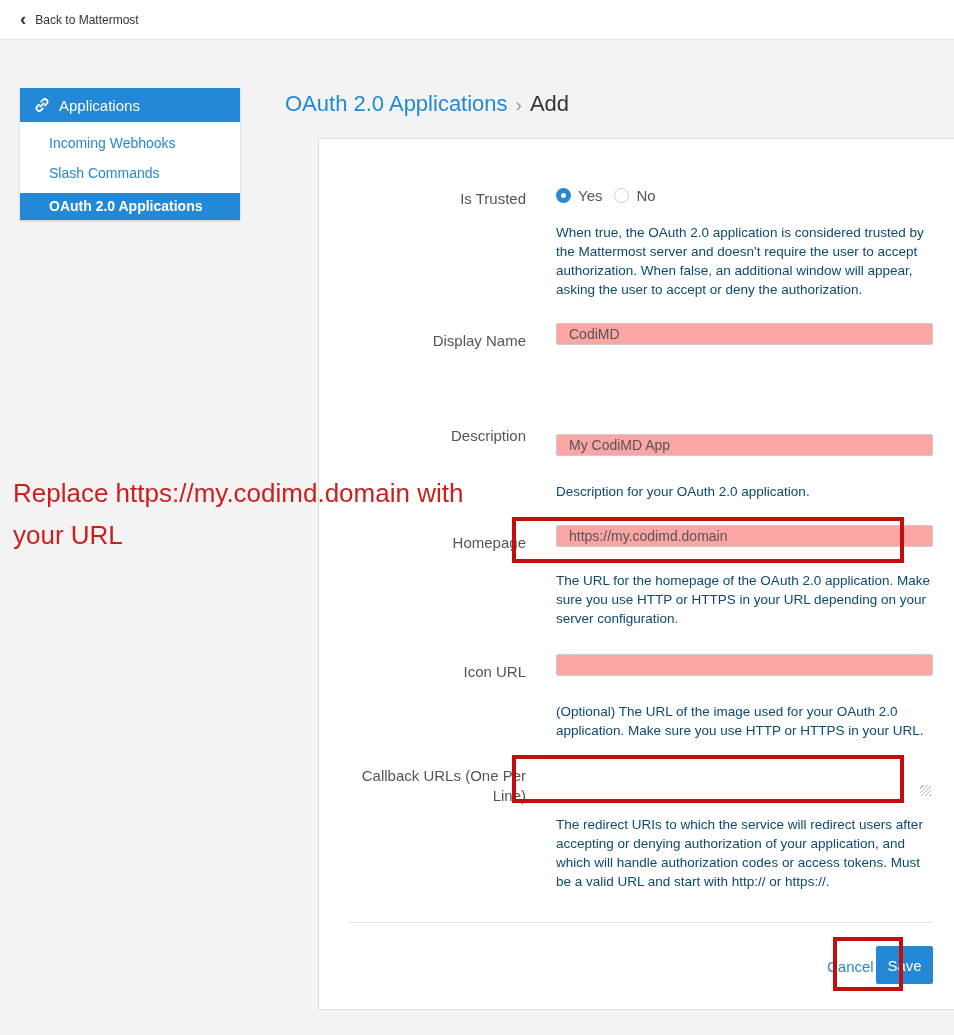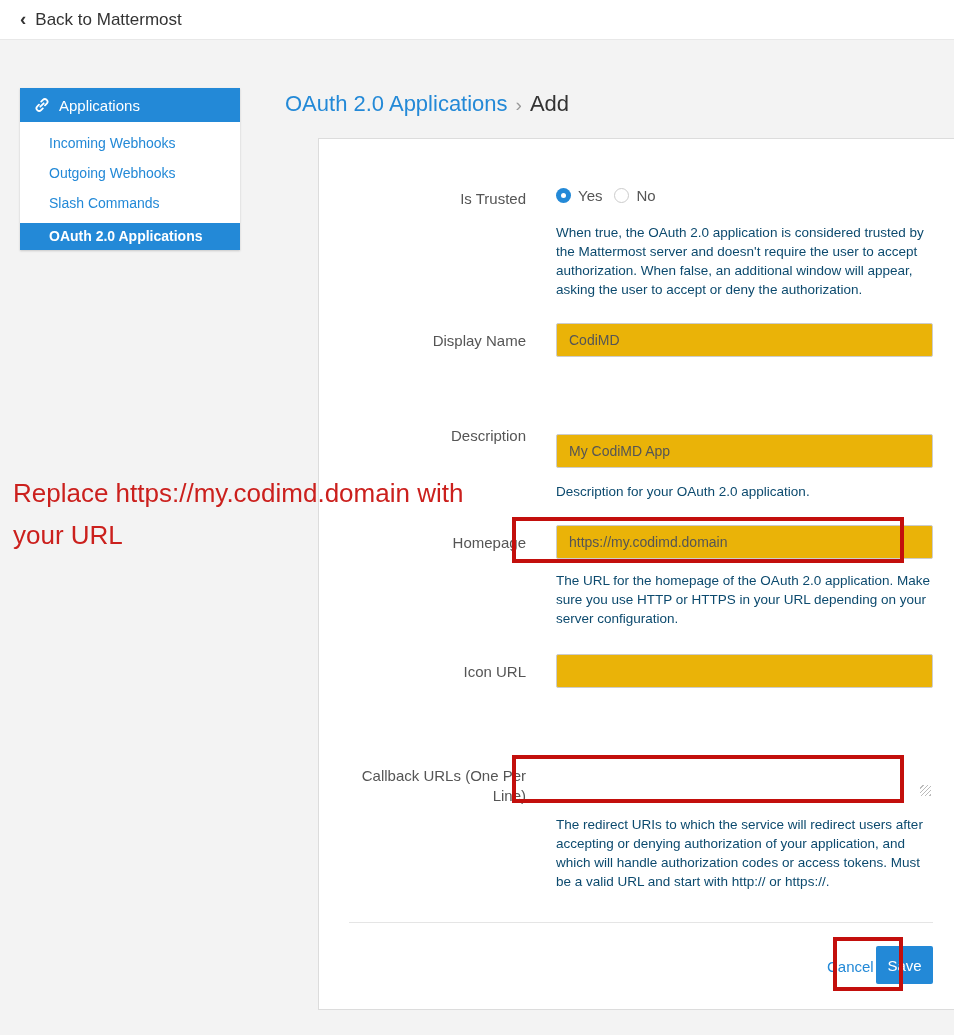--- a/index.html
+++ b/index.html
@@ -13,21 +13,21 @@
   }
 
   
   .topbar {
     position: absolute; left: 0; top: 0; width: 954px; height: 40px;
     background: #ffffff; border-bottom: 1px solid #e8e8e8;
     display: flex; align-items: center; padding-left: 20px;
     cursor: pointer;
   }
   .topbar .chev { font-size: 19px; color: #333; font-weight: bold; margin-right: 9px; line-height: 1; margin-top: -2px;}
-  .topbar .back-label { font-size: 17px; color: #333; }
+  .topbar .back-label { font-size: 12px; color: #333; }
 
   
   .sidebar {
     position: absolute; left: 20px; top: 88px; width: 220px;
     box-shadow: 0 1px 2px rgba(0,0,0,0.18);
   }
   .sidebar-header {
     background: #2389d7; color: #fff; height: 34px;
     display: flex; align-items: center; padding-left: 14px;
     font-size: 15px;
@@ -52,22 +52,22 @@
   
   .panel {
     position: absolute; left: 283px; top: 138px; width: 647px; height: 872px;
     background: #fff; border: 1px solid #dcdcdc; margin-left: 35px; 
   }
   .flabel {
     position: absolute; left: 30px; width: 177px; text-align: right;
     font-size: 15px; color: #555; line-height: 20px;
   }
   .finput {
-    position: absolute; left: 237px; width: 377px; height: 34px;
-    border: 1px solid #ccc; border-radius: 2px; background: #eab308;
+    position: absolute; left: 237px; width: 377px; height: 22px;
+    border: 1px solid #ccc; border-radius: 2px; background: #fca5a5;
     font-size: 14px; color: #555; padding: 0 12px;
     font-family: "Liberation Sans", "DejaVu Sans", sans-serif; outline: none;
   }
   textarea.finput { resize: none; padding-top: 8px; overflow: hidden; line-height: 17px; }
   .resize-grip {
     position: absolute; width: 11px; height: 11px;
     background: repeating-linear-gradient(135deg, transparent 0 2px, #bbb 2px 3px);
     pointer-events: none;
   }
   .fhelp {
@@ -115,21 +115,20 @@
       <svg viewBox="0 0 16 16" width="16" height="16" fill="none" stroke="#ffffff" stroke-width="1.8" stroke-linecap="round">
         <path d="M6.3 9.7 L9.7 6.3"></path>
         <path d="M7.2 4.6 L8.9 2.9 a2.7 2.7 0 0 1 3.8 0 a2.7 2.7 0 0 1 0 3.8 L11 8.4"></path>
         <path d="M8.8 11.4 L7.1 13.1 a2.7 2.7 0 0 1 -3.8 0 a2.7 2.7 0 0 1 0 -3.8 L5 7.6"></path>
       </svg>
     </span>
     <span>Applications</span>
   </div>
   <div class="sidebar-nav">
     <a class="sidebar-link">Incoming Webhooks</a>
-    <a class="sidebar-link">Outgoing Webhooks</a>
     <a class="sidebar-link">Slash Commands</a>
   </div>
   <div class="sidebar-item-selected">OAuth 2.0 Applications</div>
 </div>
 
 <div class="breadcrumb">
   <a class="parent">OAuth 2.0 Applications</a><span class="sep">›</span><span class="current">Add</span>
 </div>
 
 <div class="panel">
@@ -153,20 +152,21 @@
   <div class="flabel" style="top:287px">Description</div>
   <input class="finput" style="top: 295px;" value="My CodiMD App">
   <div class="fhelp" style="top:343px">Description for your OAuth 2.0 application.</div>
 
   <div class="flabel" style="top:394px">Homepage</div>
   <input class="finput" style="top: 386px;" value="https://my.codimd.domain">
   <div class="fhelp" style="top:432px">The URL for the homepage of the OAuth 2.0 application. Make sure you use HTTP or HTTPS in your URL depending on your server configuration.</div>
 
   <div class="flabel" style="top:523px">Icon URL</div>
   <input class="finput" style="top: 515px;" value="">
+  <div class="fhelp" style="top:563px">(Optional) The URL of the image used for your OAuth 2.0 application. Make sure you use HTTP or HTTPS in your URL.</div>
 
   <div class="flabel" style="top:627px">Callback URLs (One Per Line)</div>
   <span class="resize-grip" style="left:601px; top:646px;"></span>
   <div class="fhelp" style="top:676px">The redirect URIs to which the service will redirect users after accepting or denying authorization of your application, and which will handle authorization codes or access tokens. Must be a valid URL and start with http:// or https://.</div>
 
   <div class="divider"></div>
   <a class="cancel-link">Cancel</a>
   <button class="save-button">Save</button>
 </div>
 

